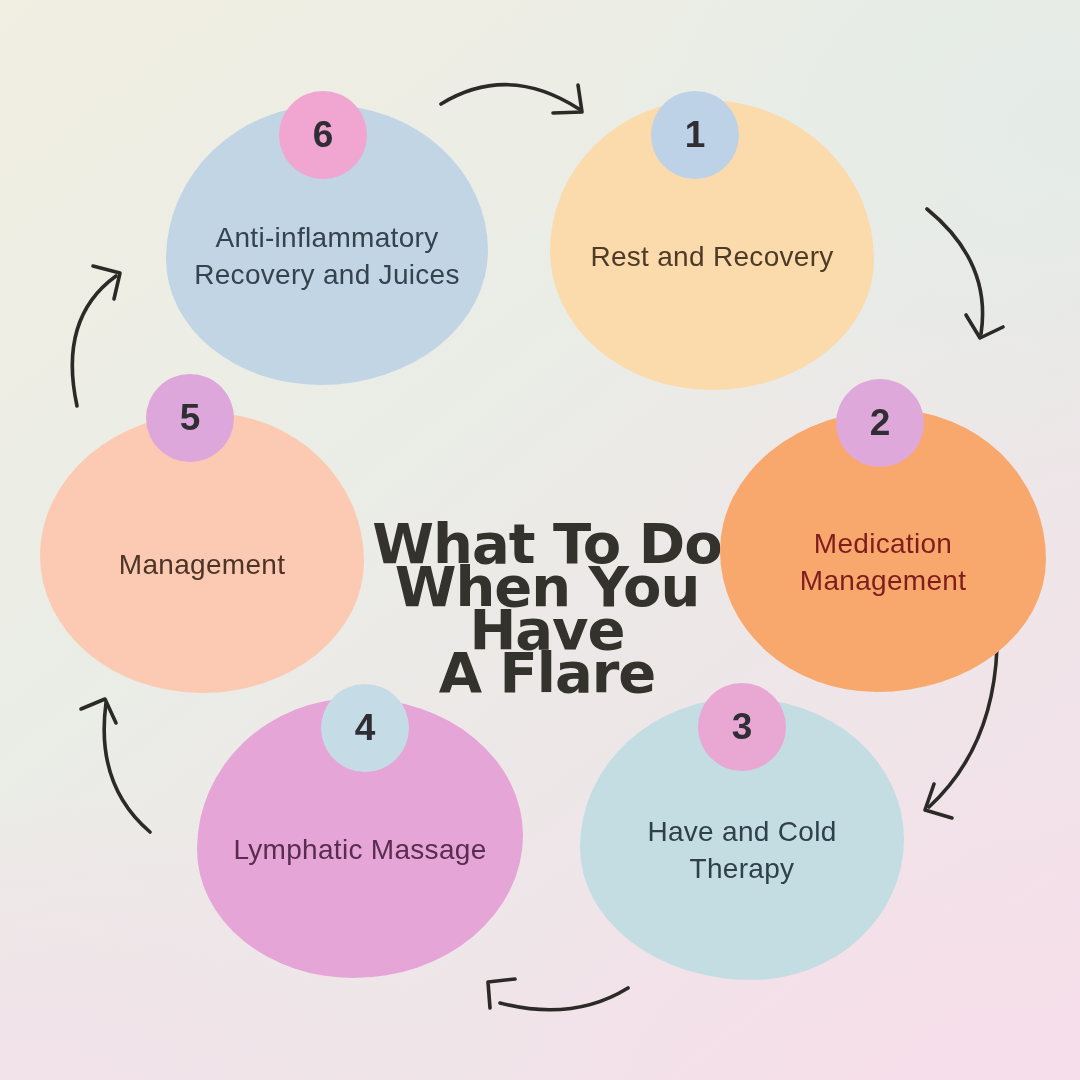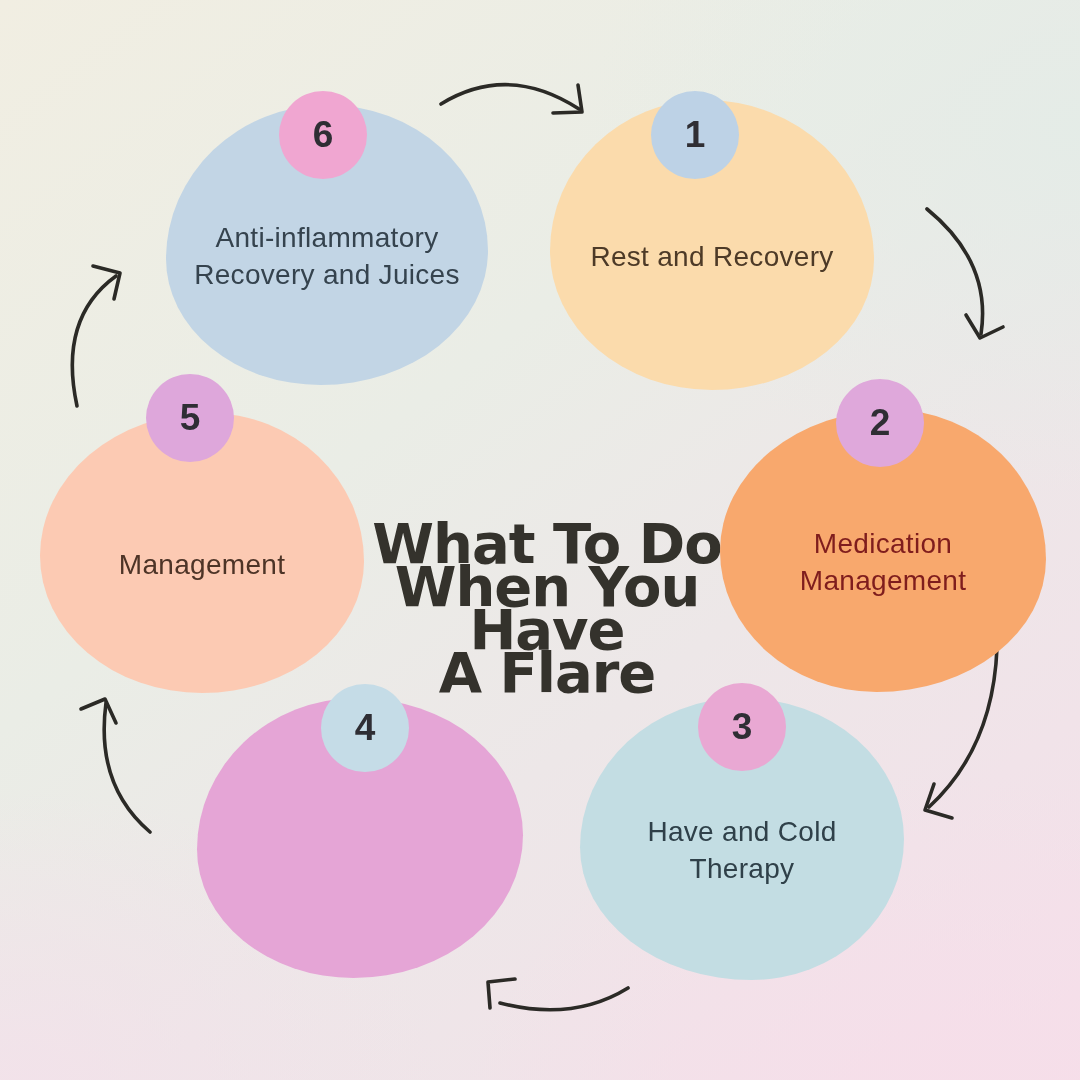--- a/index.html
+++ b/index.html
@@ -111,20 +111,21 @@
       <span class="num" style="color: rgb(47, 46, 52);">3</span>
     </div>
     <div class="label" style="color: rgb(47, 64, 73);">Have and Cold
 Therapy</div>
   </div>
 
   <div class="blob blob-4" style="background-color: rgb(229, 165, 214);">
     <div class="badge" style="background-color: rgb(197, 220, 231);">
       <span class="num" style="color: rgb(47, 46, 52);">4</span>
     </div>
+    <div class="label" style="color: rgb(90, 44, 80);">Lymphatic Massage</div>
   </div>
 
   <div class="blob blob-5" style="background-color: rgb(252, 202, 179);">
     <div class="badge" style="background-color: rgb(222, 167, 219);">
       <span class="num" style="color: rgb(47, 46, 52);">5</span>
     </div>
     <div class="label" style="color: rgb(77, 52, 39);">Management</div>
   </div>
 
   <div class="blob blob-6" style="background-color: rgb(194, 213, 229);">

